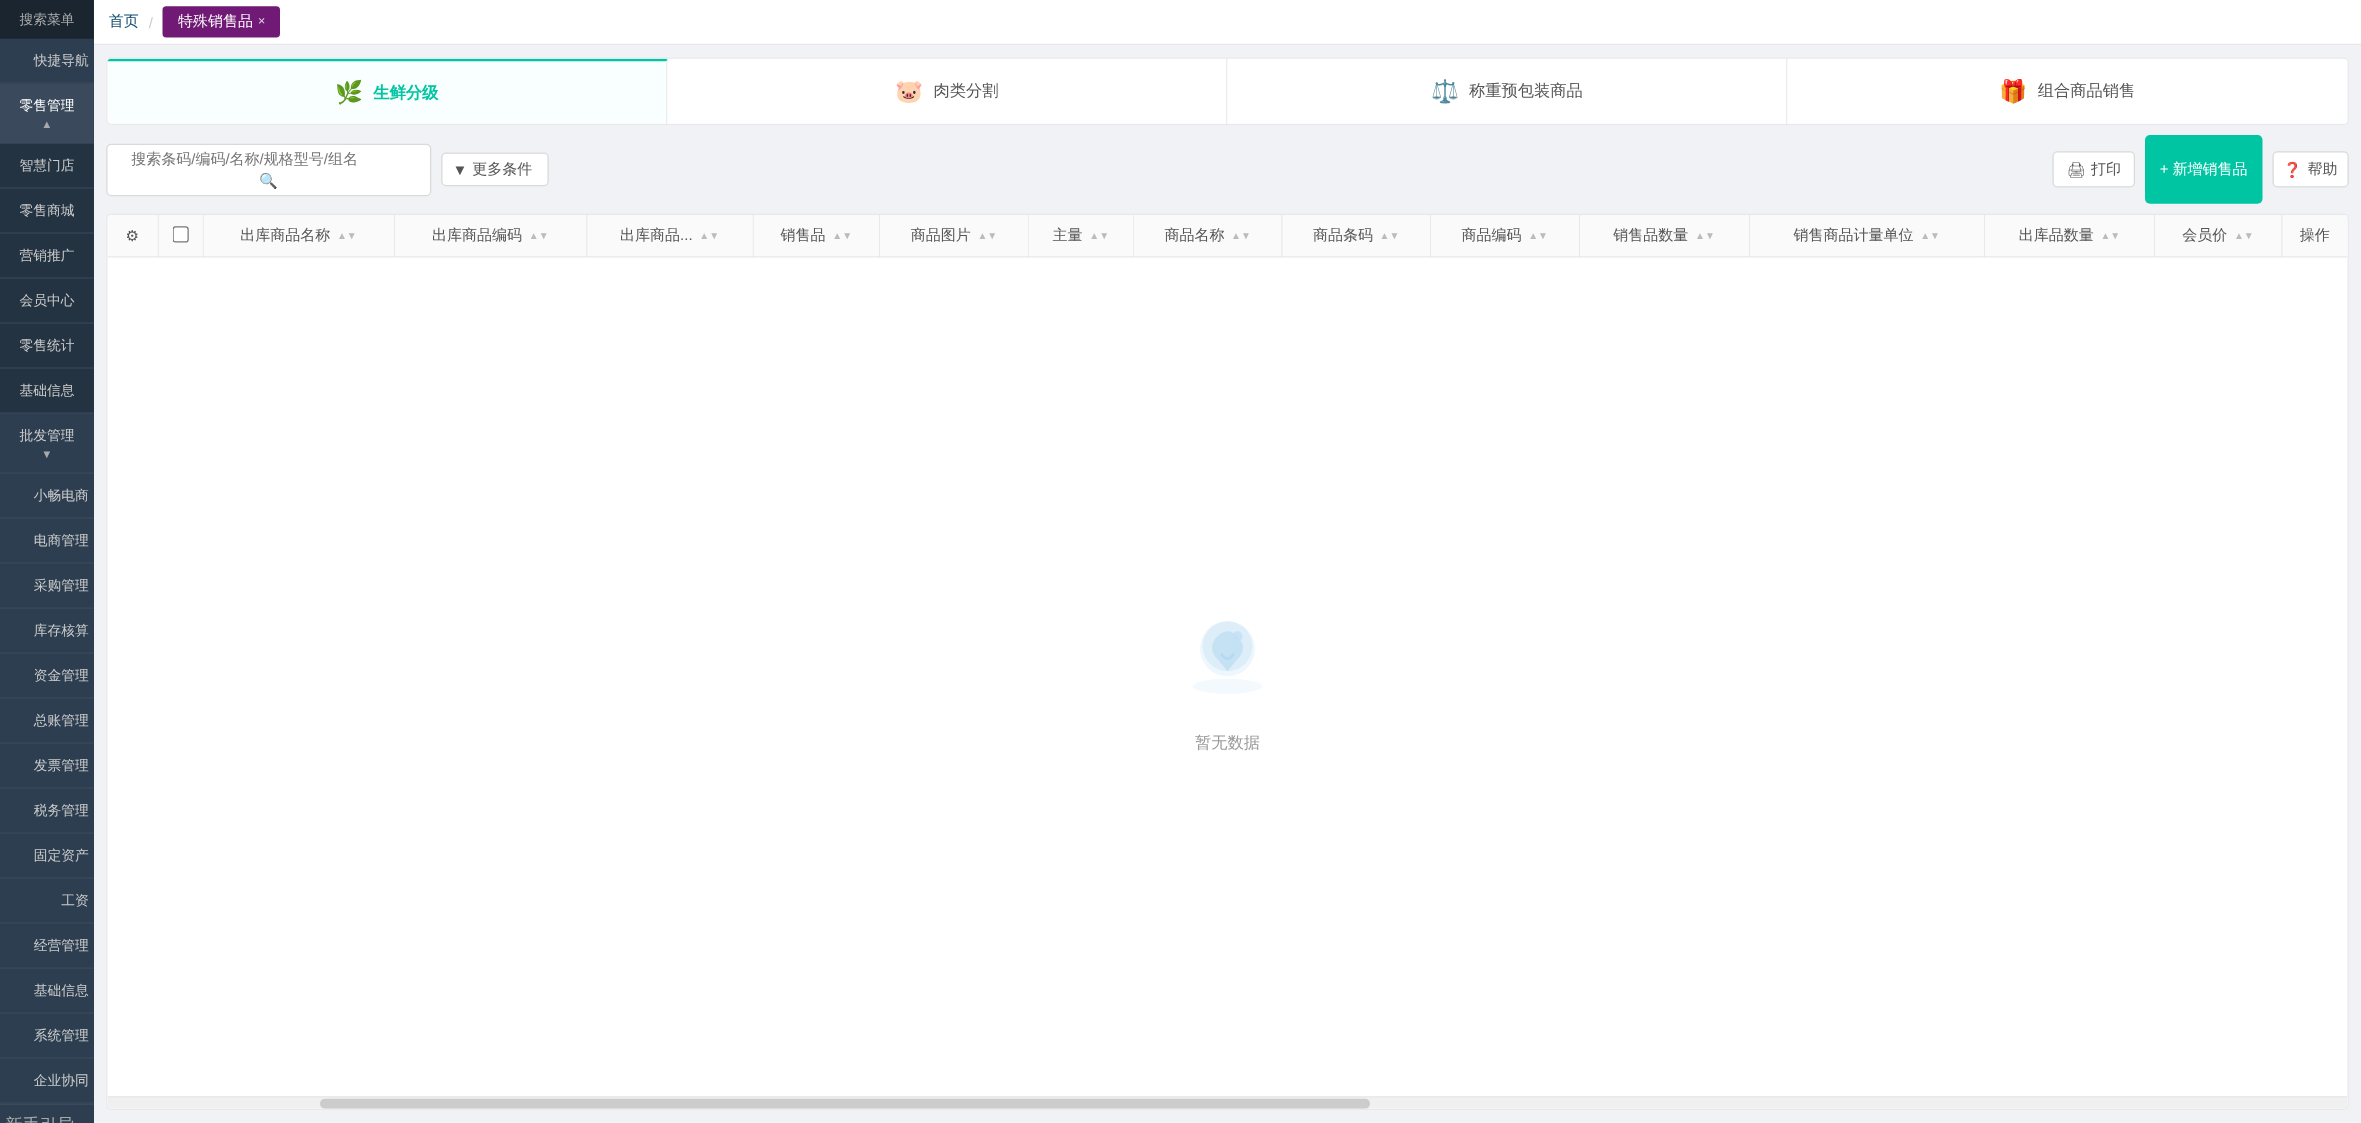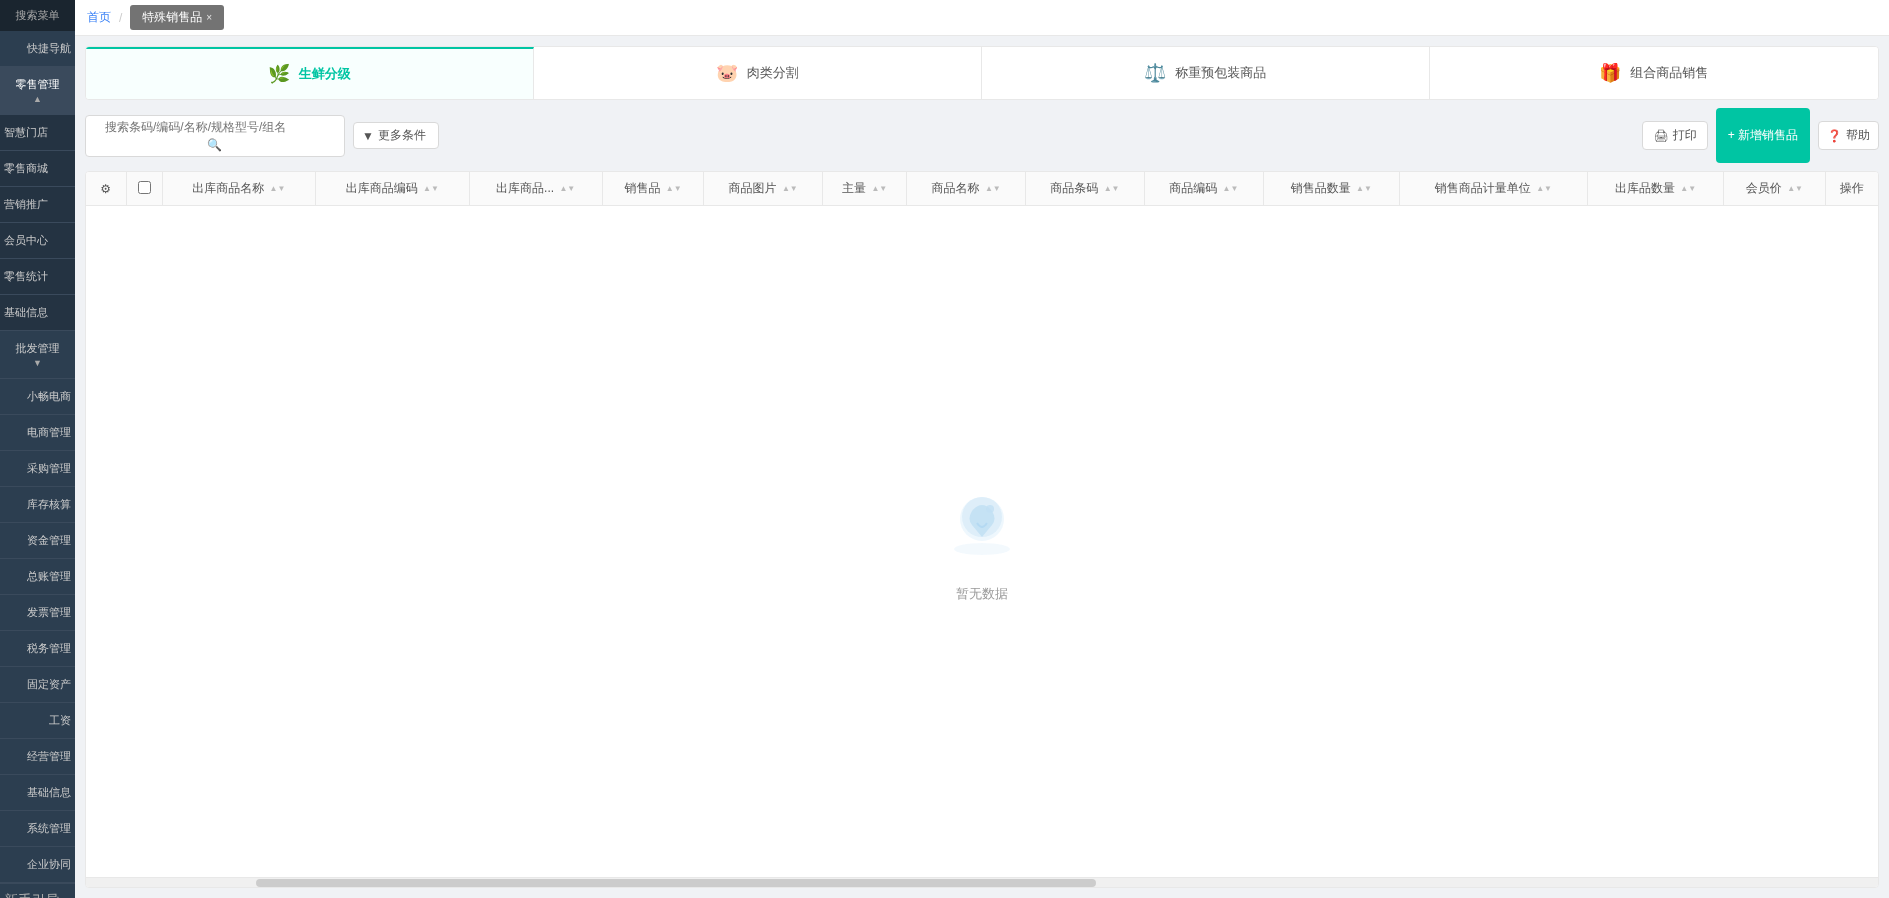--- a/index.html
+++ b/index.html
@@ -34,21 +34,21 @@
       font-size: 11px;
       color: #ccc;
       border-bottom: 1px solid #3a4a5c;
       transition: background 0.2s;
     }
     .sidebar-item.active { background: #3a4a5c; color: #fff; }
     .sidebar-item.has-arrow { display: flex; align-items: center; justify-content: center; gap: 2px; flex-direction: column; }
     .sidebar-item .arrow { font-size: 9px; color: #aaa; }
     .sidebar-section {
       padding: 10px 4px;
-      text-align: left;
+      text-align: center;
       cursor: pointer;
       font-size: 11px;
       color: #ccc;
       border-bottom: 1px solid #3a4a5c;
       background: #243342;
     }
     .sidebar-bottom {
       margin-top: auto;
       border-top: 1px solid #3a4a5c;
       padding: 8px 4px;
@@ -80,26 +80,26 @@
       background: #fff;
       padding: 0 12px;
       height: 36px;
       display: flex;
       align-items: center;
       gap: 8px;
       border-bottom: 1px solid #e8e8e8;
       flex-shrink: 0;
     }
     .topbar-home {
-      color: #3b82f6;
+      color: #0c4a6e;
       font-size: 12px;
       cursor: pointer;
     }
     .topbar-tab {
-      background: #737373;
+      background: #701a75;
       color: #fff;
       padding: 4px 12px;
       border-radius: 3px;
       font-size: 12px;
       cursor: pointer;
       display: flex;
       align-items: center;
       gap: 4px;
       justify-content: space-between;
     }

